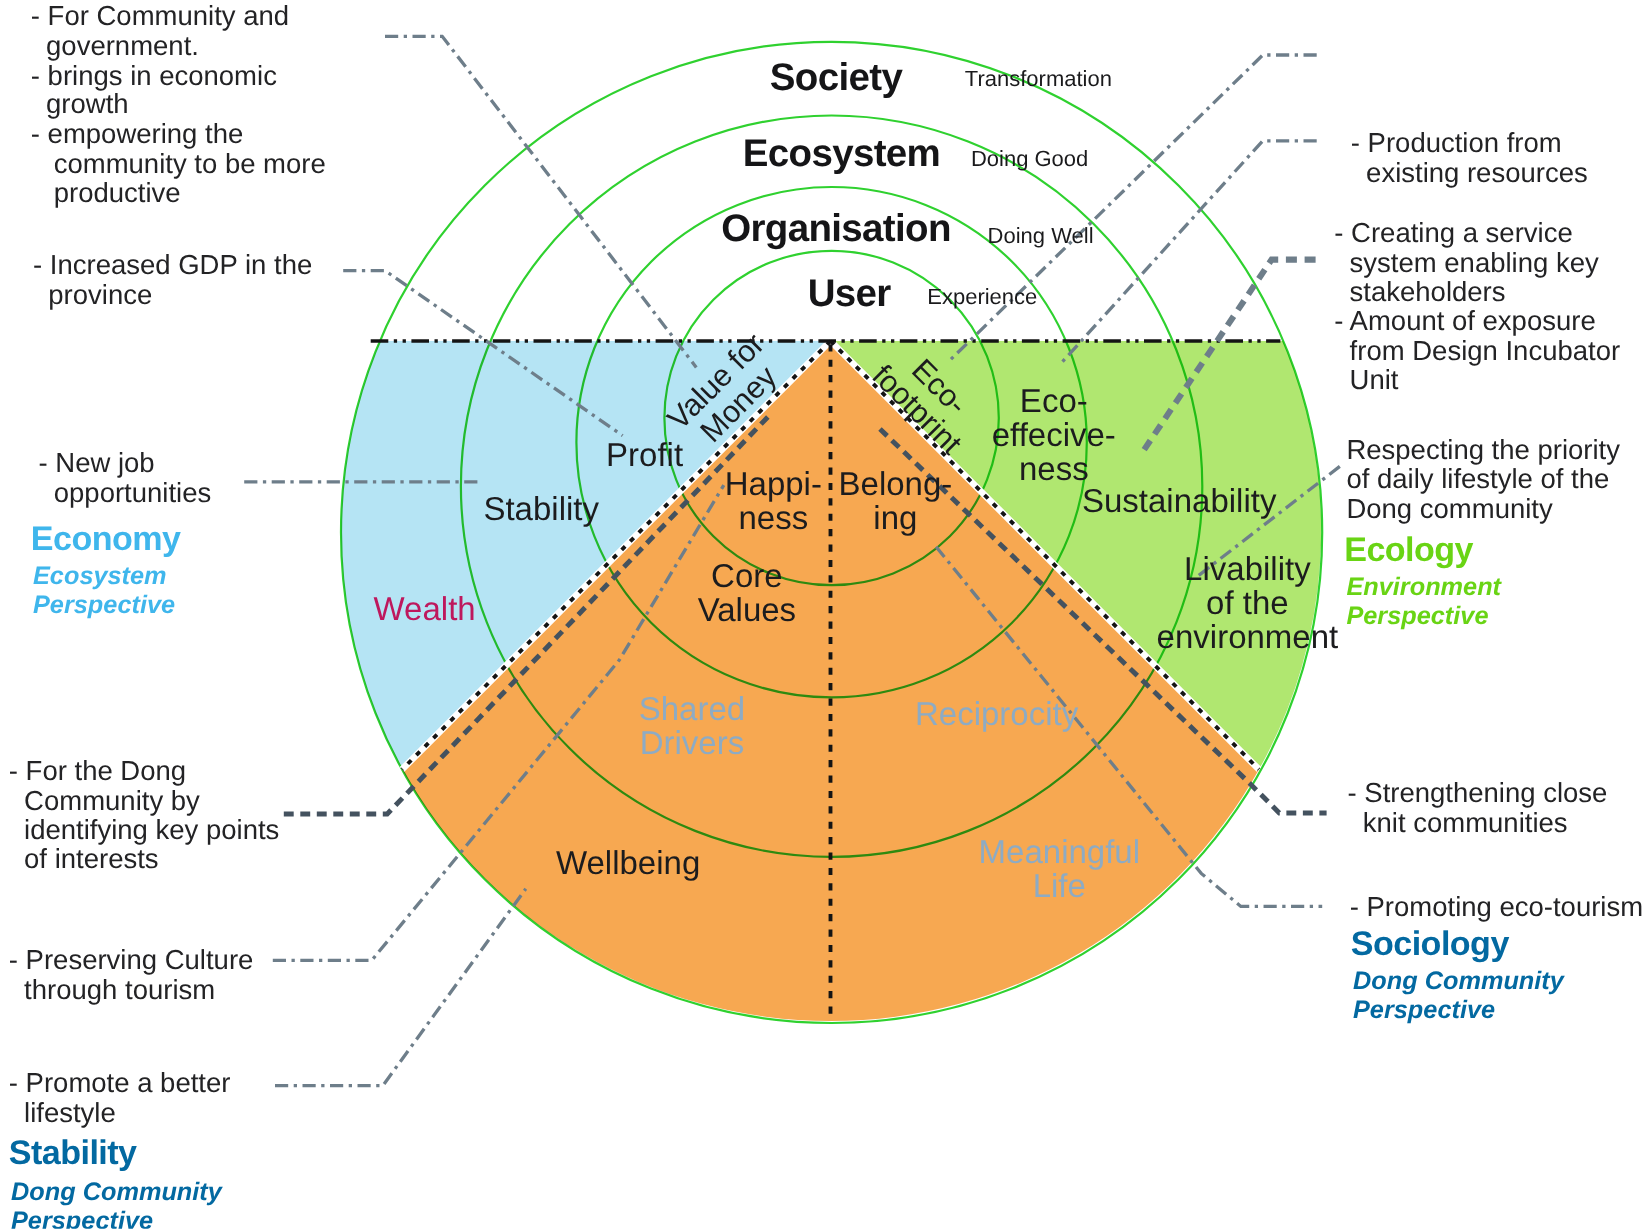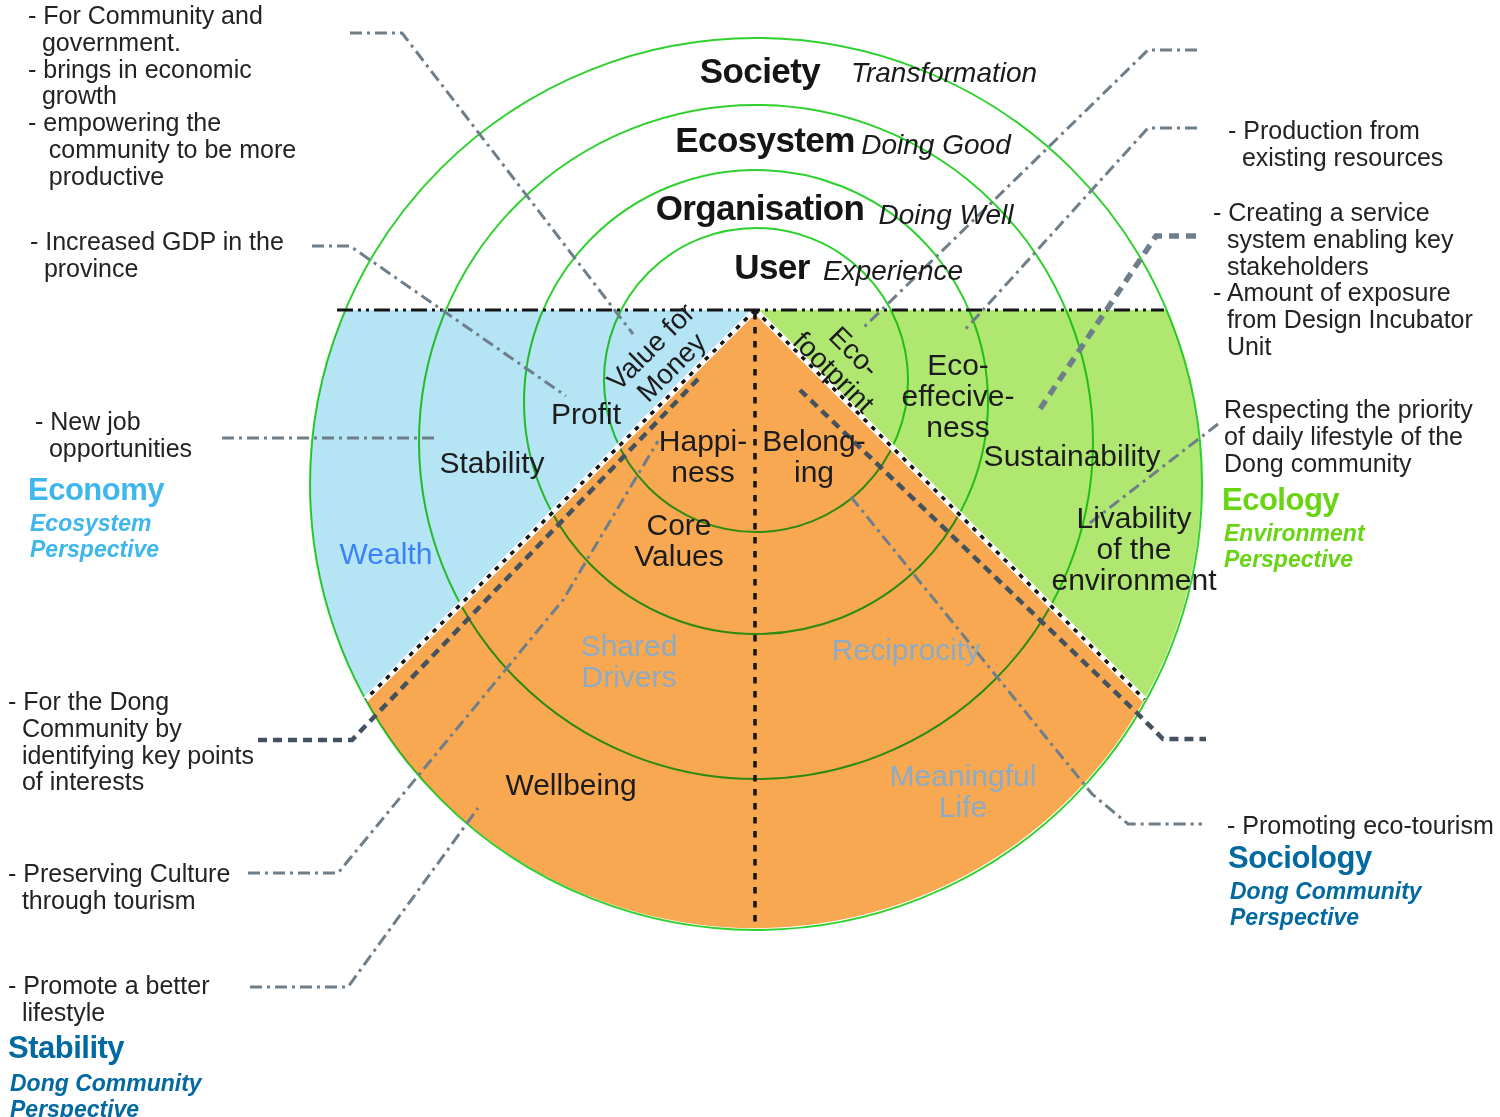--- a/index.html
+++ b/index.html
@@ -2,29 +2,29 @@
 <html><head>
 <meta charset="utf-8">
 <style>
   html,body{margin:0;padding:0;background:#ffffff;}
   body{width:1500px;height:1117px;position:relative;font-family:"Liberation Sans",sans-serif;}
   .canvas{position:absolute;inset:0;width:1500px;height:1117px;overflow:hidden;}
   svg{position:absolute;left:0;top:0;}
 
   
   .ringword{position:absolute;transform:translate(-50%,-50%);font-size:35px;font-weight:700;color:#151517;letter-spacing:-0.6px;white-space:pre;}
-  .ringtag{position:absolute;transform:translate(-50%,-50%);font-size:28px;color:#1a1a1c;white-space:pre;font-style:italic;}
+  .ringtag{position:absolute;transform:translate(-50%,-50%);font-size:20px;color:#1a1a1c;white-space:pre;}
 
   
   .lbl{position:absolute;transform:translate(-50%,-50%);white-space:pre;text-align:center;font-size:28px;line-height:1.04;color:#1c1c1e;}
   .lbl.big{font-size:30px;}
   .lbl.rotl{transform:translate(-50%,-50%) rotate(-45deg);}
   .lbl.rotr{transform:translate(-50%,-50%) rotate(45deg);}
   .lbl.muted{color:#8dabc4;font-size:30px;}
-  .lbl.grey{color:#3b82f6;font-size:30px;}
+  .lbl.grey{color:#be185d;font-size:30px;}
 
   
   .note{position:absolute;font-size:25px;line-height:1.07;color:#232325;white-space:pre;}
 
   
   .phead{position:absolute;font-size:31px;font-weight:700;letter-spacing:-0.5px;white-space:pre;}
   .psub{position:absolute;font-size:23px;font-style:italic;font-weight:700;line-height:1.14;white-space:pre;}
   .c-econ{color:#3fb6ec;}
   .c-eco{color:#69d414;}
   .c-comm{color:#0369a1;}
@@ -143,20 +143,22 @@
   existing resources</div>
   <div class="note" style="left:1213px;top:199px">- Creating a service
   system enabling key
   stakeholders
 - Amount of exposure
   from Design Incubator
   Unit</div>
   <div class="note" style="left:1224px;top:396px">Respecting the priority
 of daily lifestyle of the
 Dong community</div>
+  <div class="note" style="left:1225px;top:708px">- Strengthening close
+  knit communities</div>
   <div class="note" style="left:1227px;top:812px">- Promoting eco-tourism</div>
 
   <div class="phead c-econ" style="left:28px;top:472px">Economy</div>
   <div class="psub  c-econ" style="left:30px;top:510px">Ecosystem
 Perspective</div>
 
   <div class="phead c-eco" style="left:1222px;top:482px">Ecology</div>
   <div class="psub  c-eco" style="left:1224px;top:520px">Environment
 Perspective</div>
 

